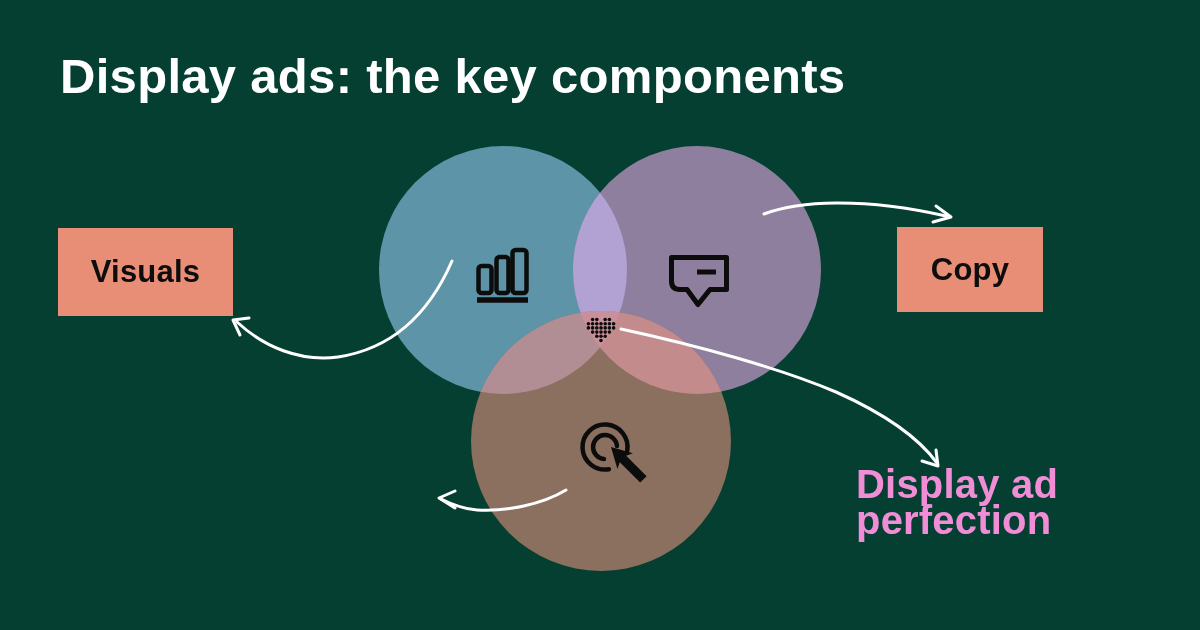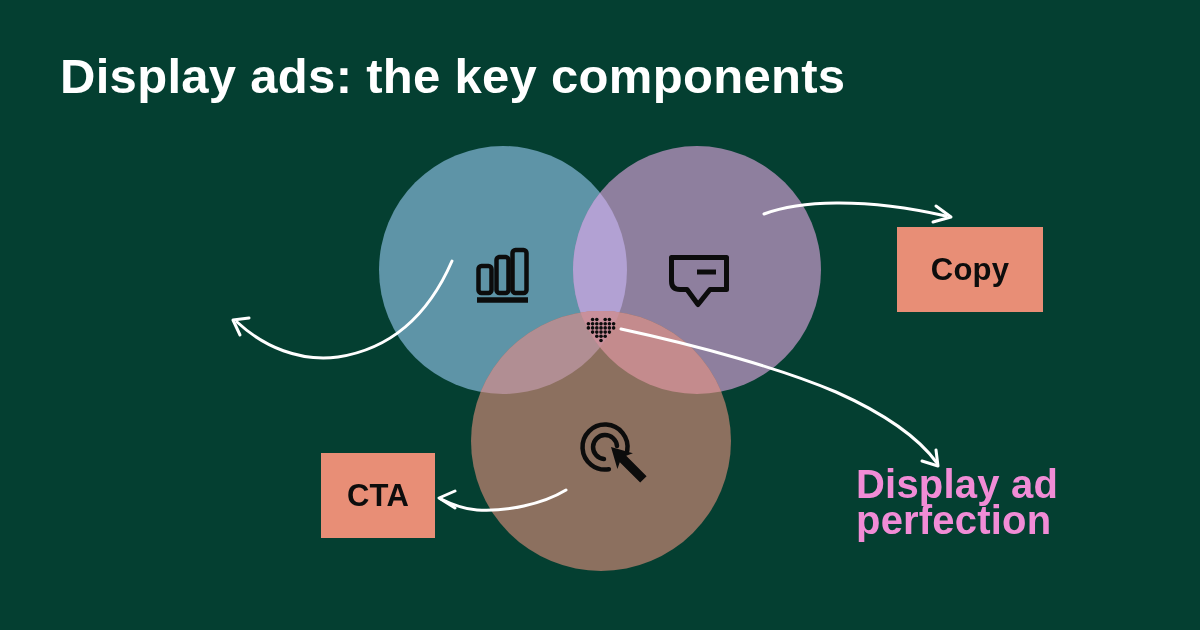--- a/index.html
+++ b/index.html
@@ -132,24 +132,24 @@
         <path d="M 566 490 C 543 504, 506 512, 477 510 C 463 509, 451 504, 441 499"></path>
         <path d="M 455 491 L 439 498 L 455 508"></path>
       </g>
       <g>
         <path d="M 621 329 C 700 346, 782 369, 836 392 C 892 417, 921 441, 937 463"></path>
         <path d="M 936 450 L 938 466 L 922 461"></path>
       </g>
     </g>
   </svg>
 
+  <div class="label-box box-visuals">
+    <span>Visuals</span>
+  </div>
 
   <div class="label-box box-copy">
     <span>Copy</span>
   </div>
 
-  <div class="label-box box-cta">
-    <span>CTA</span>
-  </div>
 
   <div class="caption">Display ad perfection</div>
 
 </div>
 
 </body></html>

